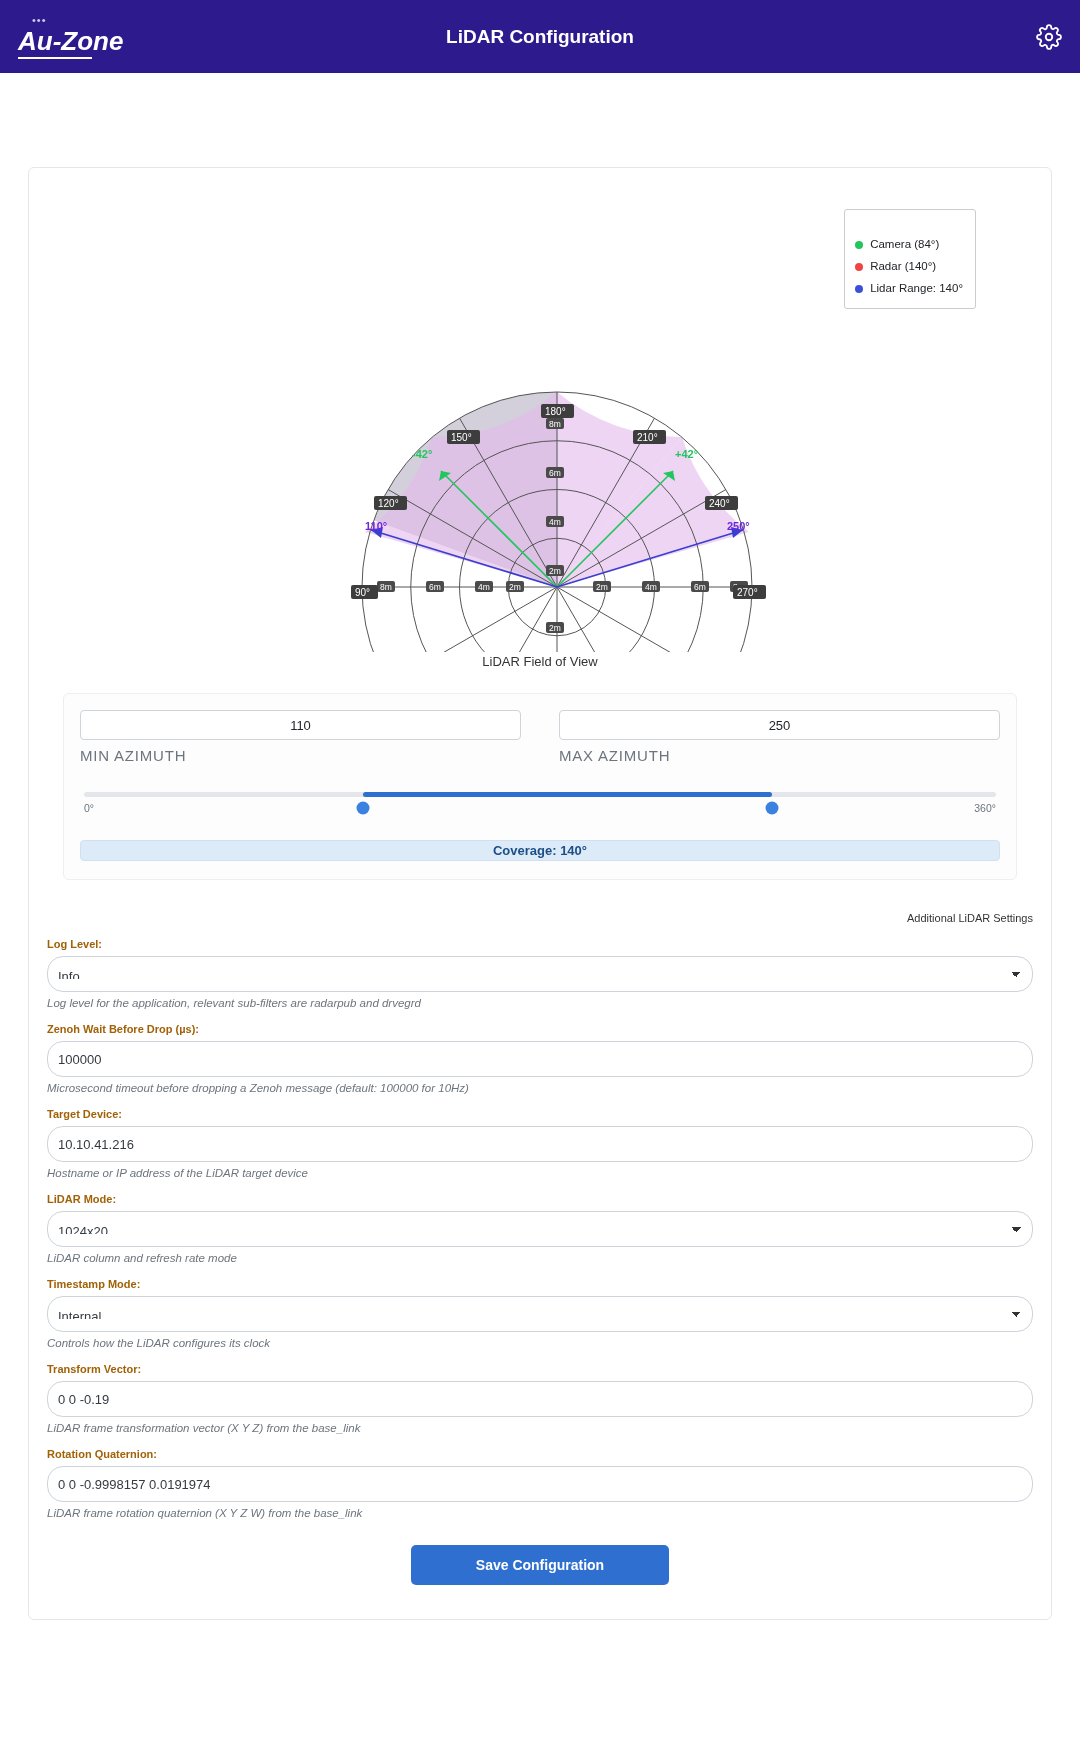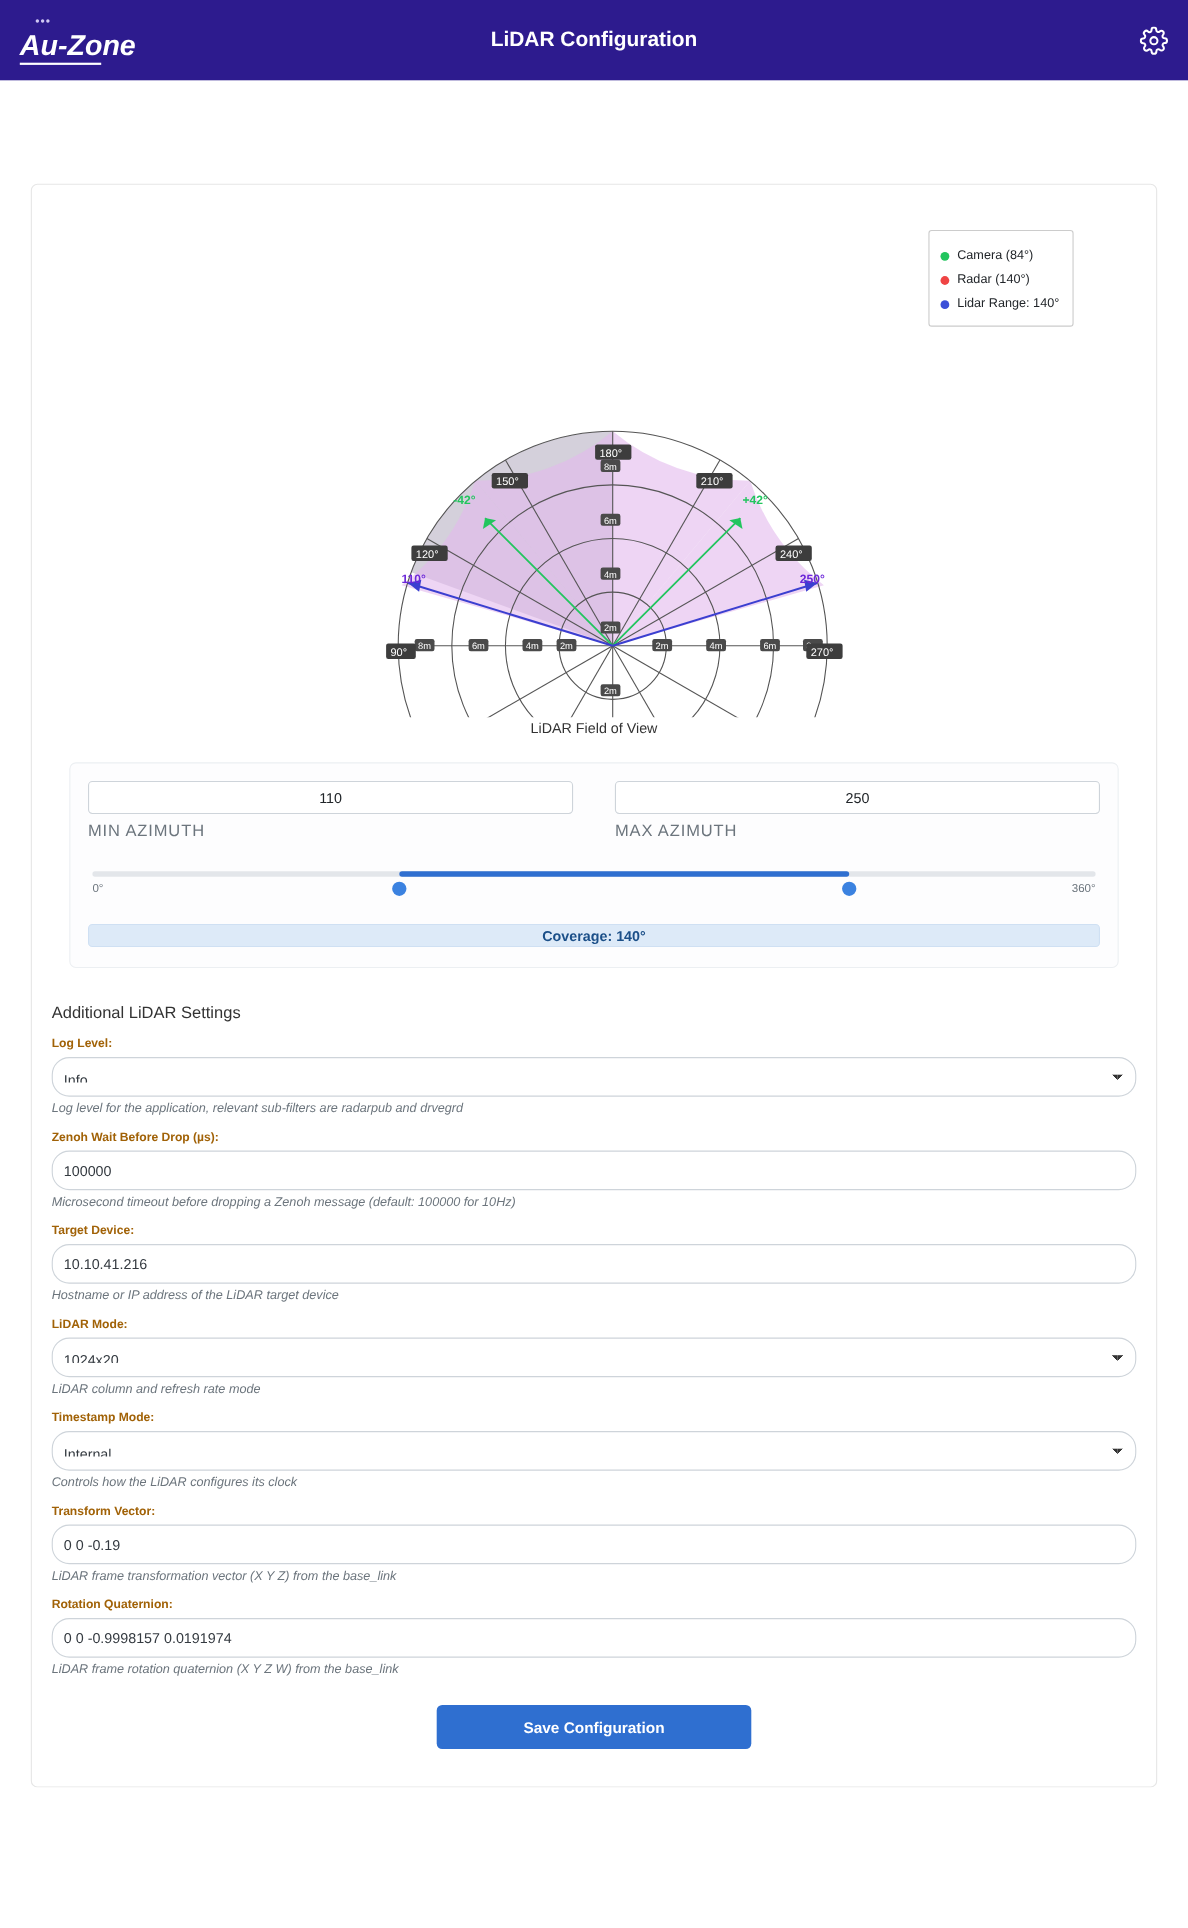--- a/index.html
+++ b/index.html
@@ -79,21 +79,21 @@
     position: relative;
     height: 470px;
   }
   .legend {
     position: absolute;
     right: 57px;
     top: 27px;
     border: 1px solid #cccccc;
     background: rgba(255,255,255,0.92);
     border-radius: 3px;
-    padding: 12px 12px 8px 10px;
+    padding: 24px 12px 8px 10px;
     font-size: 11.5px;
     line-height: 1.9;
   }
   .legend-row { display: flex; align-items: center; white-space: nowrap; }
   .legend-dot {
     width: 8px; height: 8px; border-radius: 50%;
     margin-right: 7px;
     display: inline-block;
   }
   .chart-caption {
@@ -173,22 +173,22 @@
     border-radius: 4px;
     text-align: center;
     padding: 2px 0;
     font-size: 13px;
     color: #1b4f88;
     font-weight: bold;
   }
 
   
   .settings-title {
-    text-align: left;
-    font-size: 15px;
+    text-align: right;
+    font-size: 11px;
     color: #333333;
     margin: 32px 0 14px 0;
   }
   .field { margin-bottom: 14px; }
   .field-label {
     font-size: 11px;
     font-weight: bold;
     color: #a16207;
     margin-bottom: 6px;
     display: block;
@@ -220,21 +220,21 @@
     margin-top: 5px;
     font-size: 11.5px;
     font-style: italic;
     color: #6c757d;
   }
   .save-row {
     margin-top: 26px;
     text-align: center;
   }
   .save-btn {
-    width: 286px;
+    width: 258px;
     height: 40px;
     background: #2f6fd0;
     border: none;
     border-radius: 5px;
     color: #ffffff;
     font-size: 14px;
     font-weight: bold;
     cursor: pointer;
     font-family: "Liberation Sans", sans-serif;
   }

